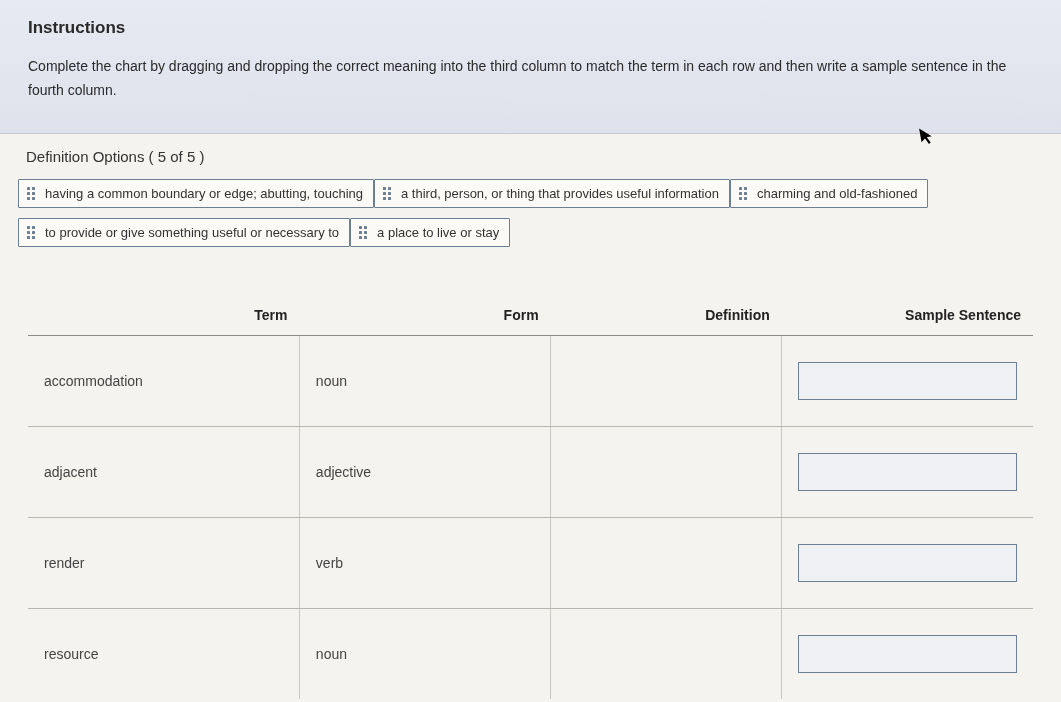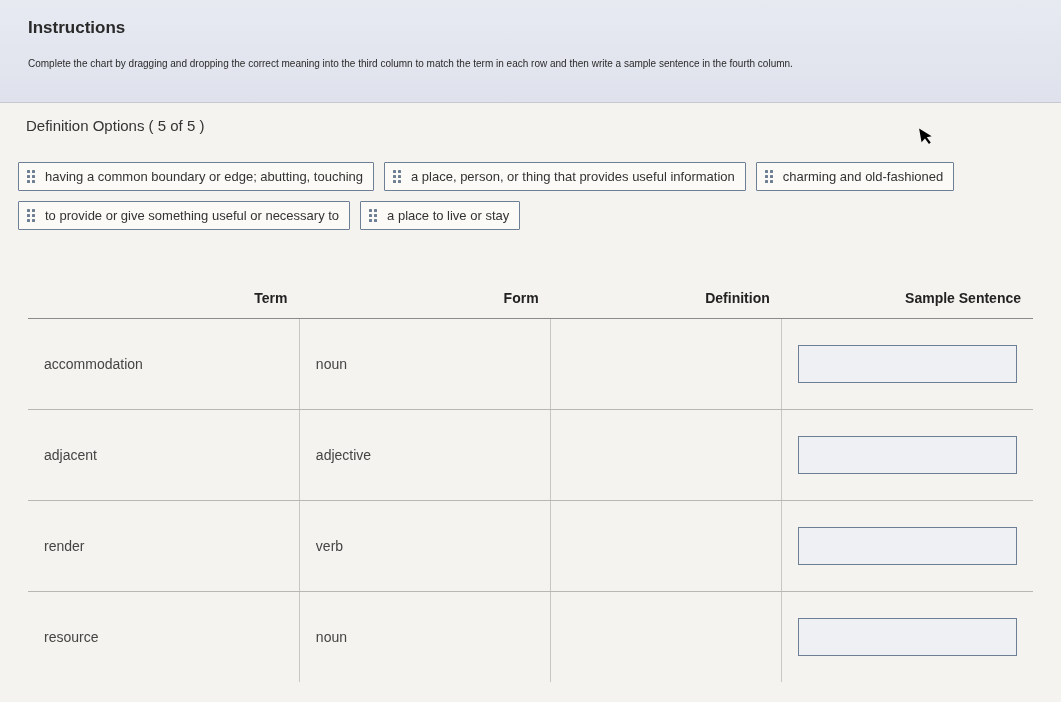--- a/index.html
+++ b/index.html
@@ -16,38 +16,37 @@
     padding: 18px 37px 30px 28px;
     border-bottom: 1px solid #c8c9d0;
   }
   .instructions-title {
     font-size: 17px;
     font-weight: 600;
     color: #2a2a2a;
     margin-bottom: 8px;
   }
   .instructions-body {
-    font-size: 10px;
+    font-size: 14px;
     color: #2a2a2a;
     line-height: 1.7;
     margin-top: 17px;
   }
   .options-section {
     padding: 14px 28px 10px 18px;
   }
   .options-header {
     font-size: 15px;
     color: #333;
-    margin-bottom: 28px;
+    margin-bottom: 14px;
     padding-left: 8px;
   }
   .options-row {
     display: flex;
     flex-wrap: wrap;
-    gap: 10px;
     margin-bottom: 10px;
   }
   .drag-chip {
     display: inline-flex;
     align-items: center;
     border: 1px solid #6d7f94;
     background: #fbfaf7;
     padding: 6px 10px 6px 6px;
     font-size: 13px;
     color: #333;
@@ -166,21 +165,21 @@
           </span>
         <span class="grip-row">
             <span class="grip-dot"></span>
             <span class="grip-dot"></span>
           </span>
         <span class="grip-row">
             <span class="grip-dot"></span>
             <span class="grip-dot"></span>
           </span>
       </span>
-      <span>a place, person, or thing that provides useful information</span>
+      <span>a third, person, or thing that provides useful information</span>
     </div>
     <div class="drag-chip">
       <span class="grip">
         <span class="grip-row">
             <span class="grip-dot"></span>
             <span class="grip-dot"></span>
           </span>
         <span class="grip-row">
             <span class="grip-dot"></span>
             <span class="grip-dot"></span>

